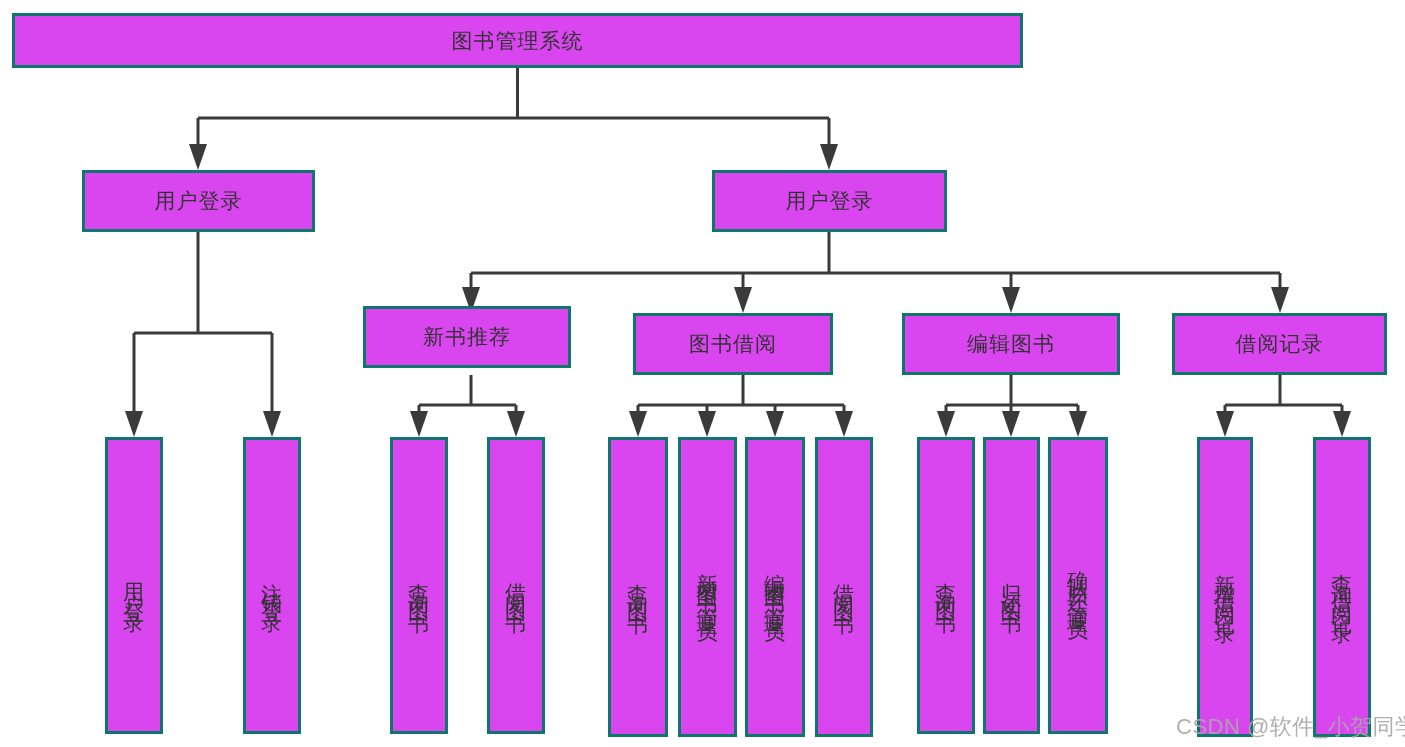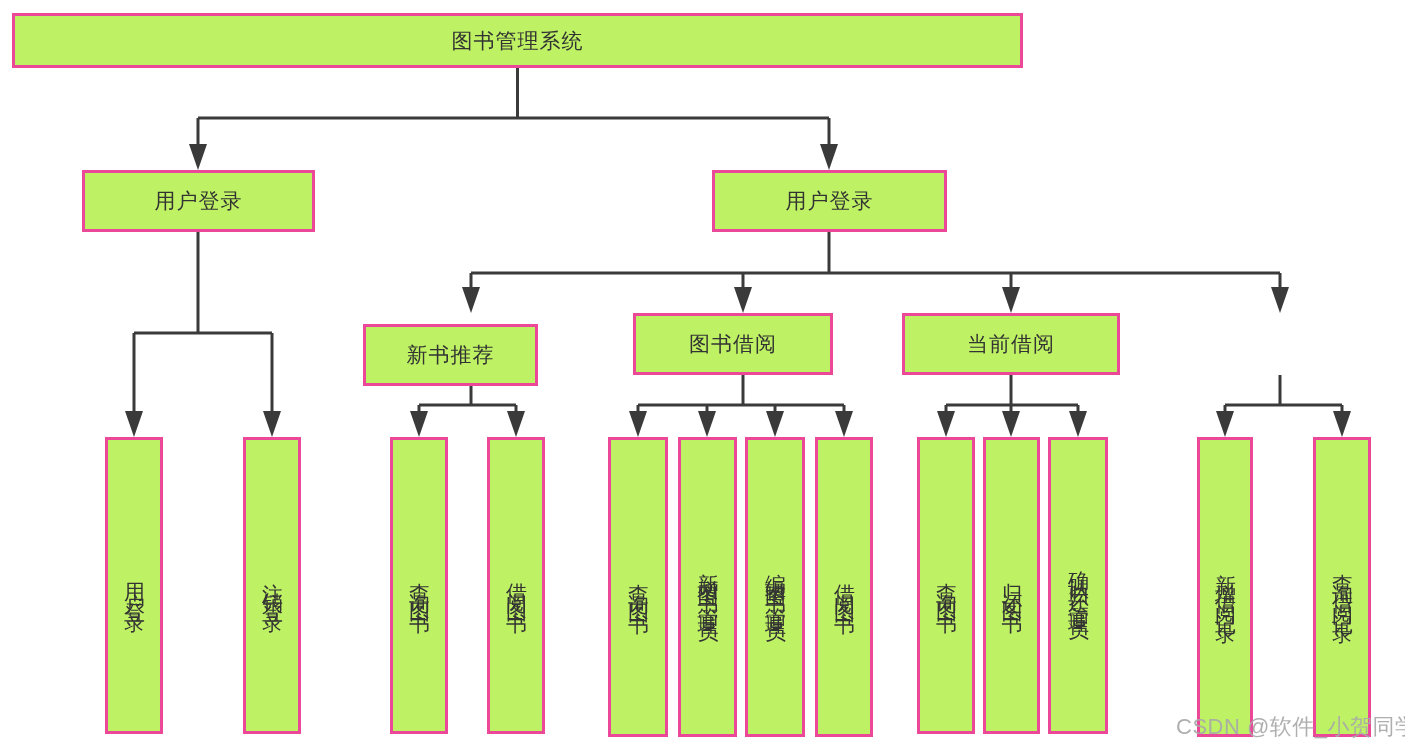--- a/index.html
+++ b/index.html
@@ -12,28 +12,27 @@
     overflow: hidden;
   }
   #connectors {
     position: absolute;
     left: 0; top: 0;
     z-index: 0;
   }
   .box {
     position: absolute;
     box-sizing: border-box;
-    border: 3px solid #ec4899;
-    background: #bef264;
+    border: 3px solid #0f766e;
+    background: #d946ef;
     color: #333333;
     display: flex;
     align-items: center;
     justify-content: center;
     z-index: 1;
-    font-family: Liberation Serif, serif;
   }
   .box-h { font-size: 21px; letter-spacing: 1px; }
   .box-v { font-size: 21px; }
   .box-v .vtext {
     writing-mode: vertical-rl;
     text-orientation: mixed;
     letter-spacing: 10px;
     line-height: 1;
     white-space: nowrap;
   }
@@ -127,23 +126,24 @@
       <path d="M1342 405 V420"></path>
       <polygon points="1333,411 1351,411 1342,437" fill="#3a3a3a" stroke="none"></polygon>
     </g>
   </svg>
 
   <div class="box box-h" style="left:12px; top:13px; width:1011px; height:55px;">图书管理系统</div>
 
   <div class="box box-h" style="left:82px; top:170px; width:233px; height:62px;">用户登录</div>
   <div class="box box-h" style="left:712px; top:170px; width:235px; height:62px;">用户登录</div>
 
-  <div class="box box-h" style="left:363px; top:324px; width:175px; height:62px;">新书推荐</div>
+  <div class="box box-h" style="left:363px; top:306px; width:208px; height:62px;">新书推荐</div>
   <div class="box box-h" style="left:633px; top:313px; width:200px; height:62px;">图书借阅</div>
-  <div class="box box-h" style="left:902px; top:313px; width:218px; height:62px;">当前借阅</div>
+  <div class="box box-h" style="left:902px; top:313px; width:218px; height:62px;">编辑图书</div>
+  <div class="box box-h" style="left:1172px; top:313px; width:215px; height:62px;">借阅记录</div>
 
   <div class="box box-v" style="left:105px; top:437px; width:58px; height:297px;">
     <span class="vtext">用户登录</span>
   </div>
   <div class="box box-v" style="left:243px; top:437px; width:58px; height:297px;">
     <span class="vtext">注销登录</span>
   </div>
 
   <div class="box box-v" style="left:390px; top:437px; width:58px; height:297px;">
     <span class="vtext">查询图书</span>

